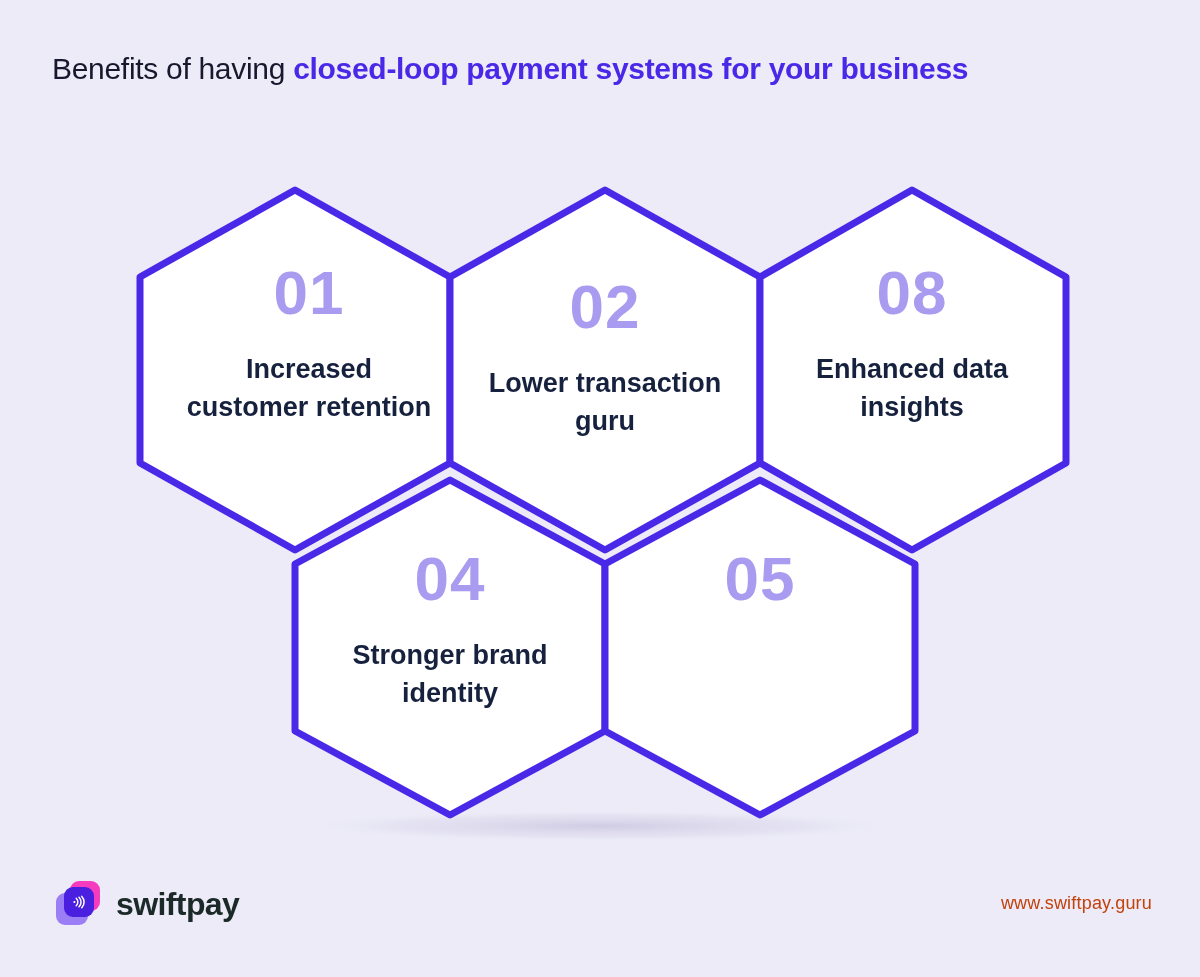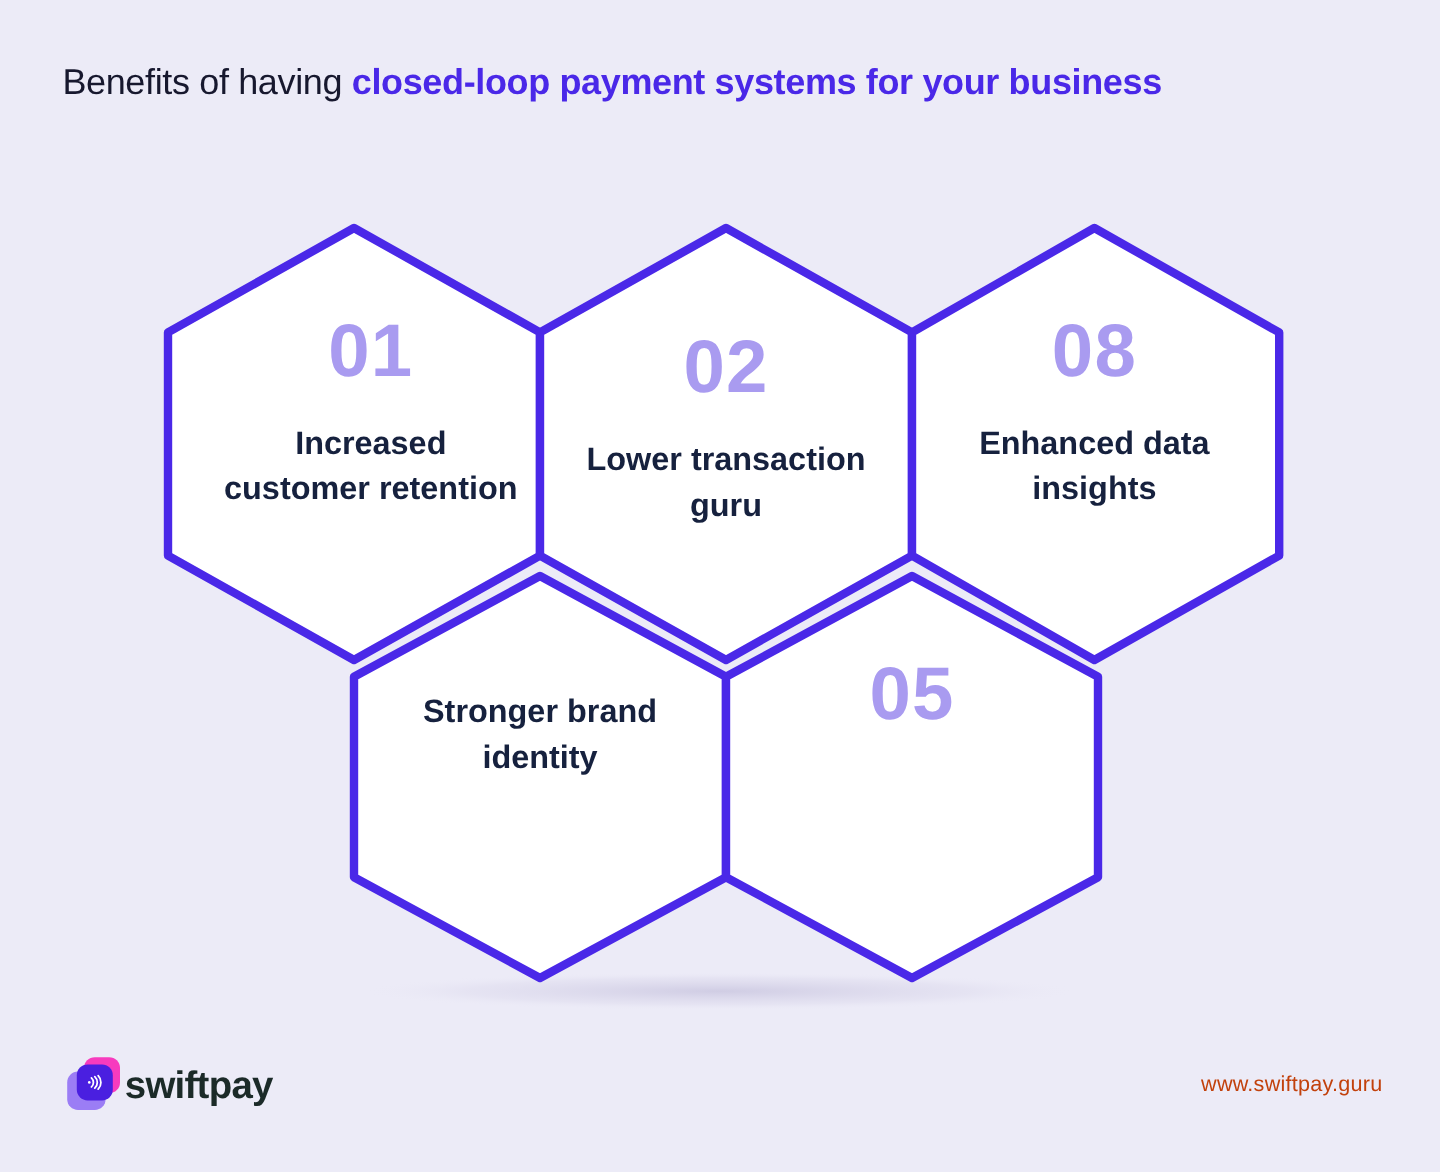--- a/index.html
+++ b/index.html
@@ -84,21 +84,21 @@
     bottom: 0;
     width: 1200px;
     height: 110px;
   }
   .brand {
     position: absolute;
     left: 56px;
     top: 14px;
     display: flex;
     align-items: center;
-    gap: 2px;
+    gap: 14px;
   }
   .logo-mark {
     position: relative;
     width: 46px;
     height: 46px;
   }
   .logo-pink {
     position: absolute;
     left: 14px;
     top: 0px;
@@ -194,20 +194,21 @@
 
     <div class="hex-label" style="left:767px; top:262px;">
       <div class="hex-num">08</div>
       <div class="hex-text">
         <div>Enhanced data</div>
         <div>insights</div>
       </div>
     </div>
 
     <div class="hex-label" style="left:305px; top:548px;">
+      <div class="hex-num">04</div>
       <div class="hex-text">
         <div>Stronger brand</div>
         <div>identity</div>
       </div>
     </div>
 
     <div class="hex-label" style="left:615px; top:548px;">
       <div class="hex-num">05</div>
     </div>
 

